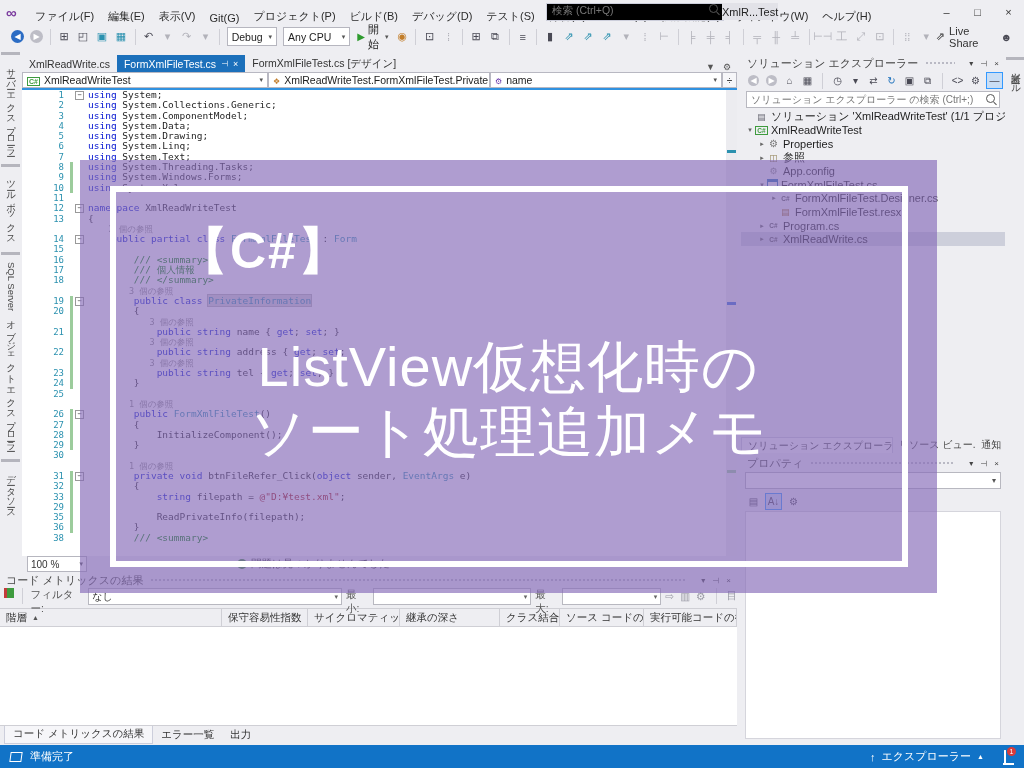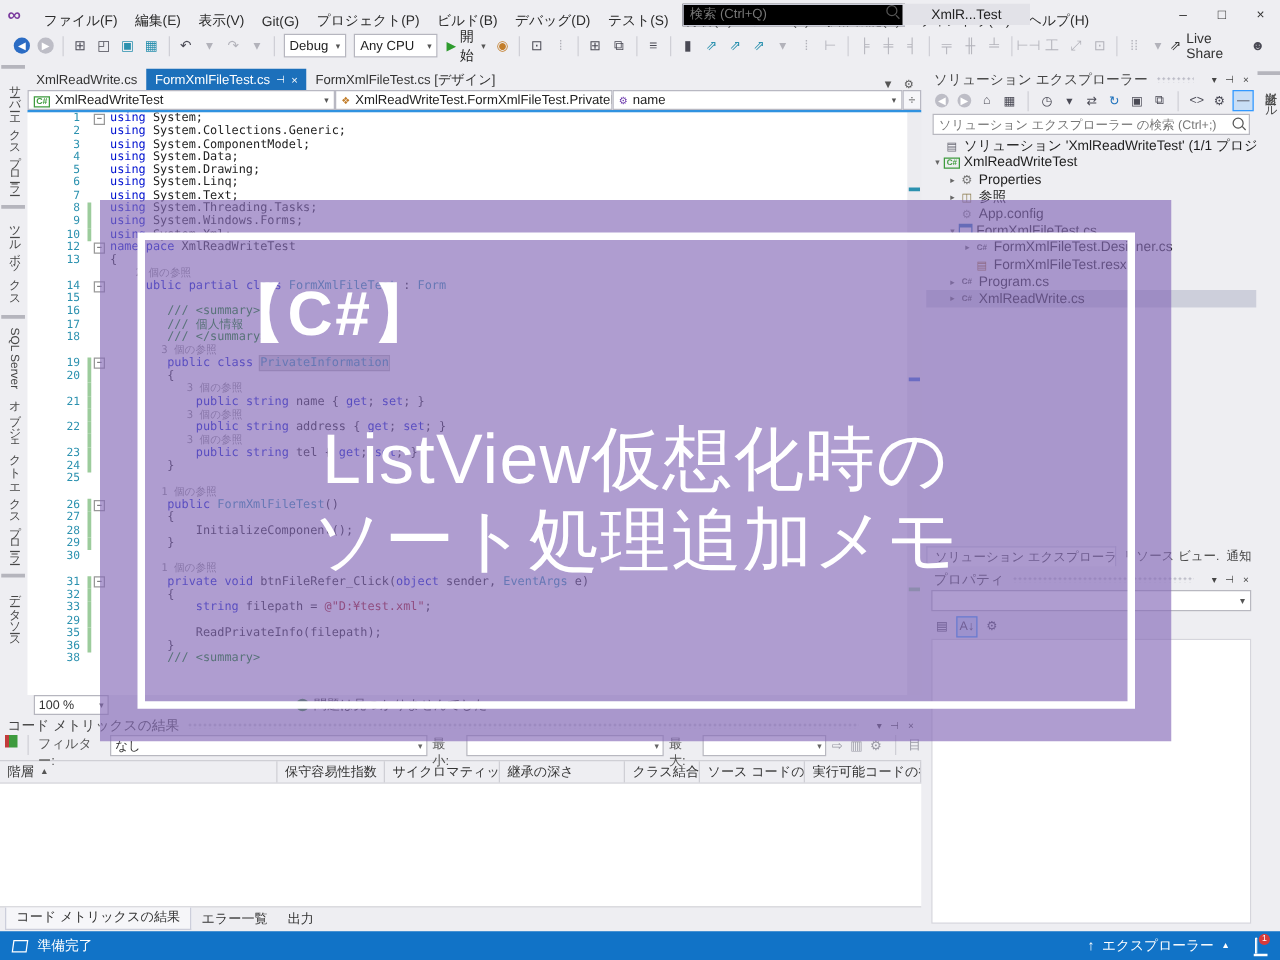--- a/index.html
+++ b/index.html
@@ -9,21 +9,21 @@
   
   .titlebar{left:0;top:0;width:1024px;height:24px;background:#EEEEF2;display:flex;align-items:center}
   .vslogo{width:22px;margin-left:6px;color:#7A3A9E;font-size:15px;font-weight:bold}
   .menus{display:flex;align-items:flex-end;height:24px}
   .menu-item{padding:0 7px;font-size:11px;color:#2B2B2B;white-space:nowrap}
   .qsearch{position:absolute;left:546px;top:3px;width:166px;height:16px;background:#000000;border:1px solid #CCCEDB;
            display:flex;align-items:flex-start;font-size:10.5px;color:#777;padding:0 5px}
   .qsearch .ph{flex:1}
   .mag{width:7px;height:7px;border:1.3px solid #555;border-radius:50%;position:relative;display:inline-block}
   .mag::after{content:"";position:absolute;width:4px;height:1.3px;background:#555;transform:rotate(45deg);right:-3px;bottom:-2px}
-  .wtitle{position:absolute;left:722px;top:3px;height:17px;padding:0 23px;background:#E2E2E8;font-size:11px;
+  .wtitle{position:absolute;left:722px;top:3px;height:17px;padding:0 0;background:#E2E2E8;font-size:11px;
           display:flex;align-items:center;color:#222}
   .winbtns{position:absolute;right:0;top:0;display:flex}
   .winbtn{width:31px;height:24px;display:flex;align-items:center;justify-content:center;font-size:11px;color:#333}
   
   .toolbar{left:0;top:24px;width:1024px;height:25px;display:flex;align-items:center;padding-left:8px;box-sizing:border-box}
   .tbi{min-width:17px;height:18px;display:flex;align-items:center;justify-content:center;font-size:11px;color:#4A4A55;margin:0 1px}
   .tbi.teal{color:#2B91AF}.tbi.dim{color:#B2B2BA}.tbi.orange{color:#C27D2A}
   .circ{width:13px;height:13px;border-radius:50%;color:#fff;font-size:8px;display:flex;align-items:center;justify-content:center}
   .circ.blue{background:#2B6CC4}.circ.gray{background:#BDBDC6}
   .tsep{width:1px;height:16px;background:#CFCFD6;margin:0 4px}
@@ -286,20 +286,21 @@
       <div class="crow"><span class="ln">1</span><span class="chbar"></span><span class="fcol"><span class="foldbox">−</span></span><span class="codetext"><span class="k">using</span><span class="p"> System;</span></span></div>
       <div class="crow"><span class="ln">2</span><span class="chbar"></span><span class="fcol"></span><span class="codetext"><span class="k">using</span><span class="p"> System.Collections.Generic;</span></span></div>
       <div class="crow"><span class="ln">3</span><span class="chbar"></span><span class="fcol"></span><span class="codetext"><span class="k">using</span><span class="p"> System.ComponentModel;</span></span></div>
       <div class="crow"><span class="ln">4</span><span class="chbar"></span><span class="fcol"></span><span class="codetext"><span class="k">using</span><span class="p"> System.Data;</span></span></div>
       <div class="crow"><span class="ln">5</span><span class="chbar"></span><span class="fcol"></span><span class="codetext"><span class="k">using</span><span class="p"> System.Drawing;</span></span></div>
       <div class="crow"><span class="ln">6</span><span class="chbar"></span><span class="fcol"></span><span class="codetext"><span class="k">using</span><span class="p"> System.Linq;</span></span></div>
       <div class="crow"><span class="ln">7</span><span class="chbar"></span><span class="fcol"></span><span class="codetext"><span class="k">using</span><span class="p"> System.Text;</span></span></div>
       <div class="crow"><span class="ln">8</span><span class="chbar on"></span><span class="fcol"></span><span class="codetext"><span class="k">using</span><span class="p"> System.Threading.Tasks;</span></span></div>
       <div class="crow"><span class="ln">9</span><span class="chbar on"></span><span class="fcol"></span><span class="codetext"><span class="k">using</span><span class="p"> System.Windows.Forms;</span></span></div>
       <div class="crow"><span class="ln">10</span><span class="chbar on"></span><span class="fcol"></span><span class="codetext"><span class="k">using</span><span class="p"> System.Xml;</span></span></div>
+      <div class="crow"><span class="ln">11</span><span class="chbar"></span><span class="fcol"></span><span class="codetext"></span></div>
       <div class="crow"><span class="ln">12</span><span class="chbar"></span><span class="fcol"><span class="foldbox">−</span></span><span class="codetext"><span class="k">namespace</span><span class="p"> XmlReadWriteTest</span></span></div>
       <div class="crow"><span class="ln">13</span><span class="chbar"></span><span class="fcol"></span><span class="codetext"><span class="p">{</span></span></div>
       <div class="crow"><span class="ln"></span><span class="chbar"></span><span class="fcol"></span><span class="codetext clrow">    2 個の参照</span></div>
       <div class="crow"><span class="ln">14</span><span class="chbar"></span><span class="fcol"><span class="foldbox">−</span></span><span class="codetext"><span class="p">    </span><span class="k">public</span><span class="p"> </span><span class="k">partial</span><span class="p"> </span><span class="k">class</span><span class="p"> </span><span class="t">FormXmlFileTest</span><span class="p"> : </span><span class="t">Form</span></span></div>
       <div class="crow"><span class="ln">15</span><span class="chbar"></span><span class="fcol"></span><span class="codetext"><span class="p">    {</span></span></div>
       <div class="crow"><span class="ln">16</span><span class="chbar"></span><span class="fcol"></span><span class="codetext"><span class="c">        /// &lt;summary&gt;</span></span></div>
       <div class="crow"><span class="ln">17</span><span class="chbar"></span><span class="fcol"></span><span class="codetext"><span class="c">        /// 個人情報</span></span></div>
       <div class="crow"><span class="ln">18</span><span class="chbar"></span><span class="fcol"></span><span class="codetext"><span class="c">        /// &lt;/summary&gt;</span></span></div>
       <div class="crow"><span class="ln"></span><span class="chbar"></span><span class="fcol"></span><span class="codetext clrow">        3 個の参照</span></div>
       <div class="crow"><span class="ln">19</span><span class="chbar on"></span><span class="fcol"><span class="foldbox">−</span></span><span class="codetext"><span class="p">        </span><span class="k">public</span><span class="p"> </span><span class="k">class</span><span class="p"> </span><span class="hl">PrivateInformation</span></span></div>

